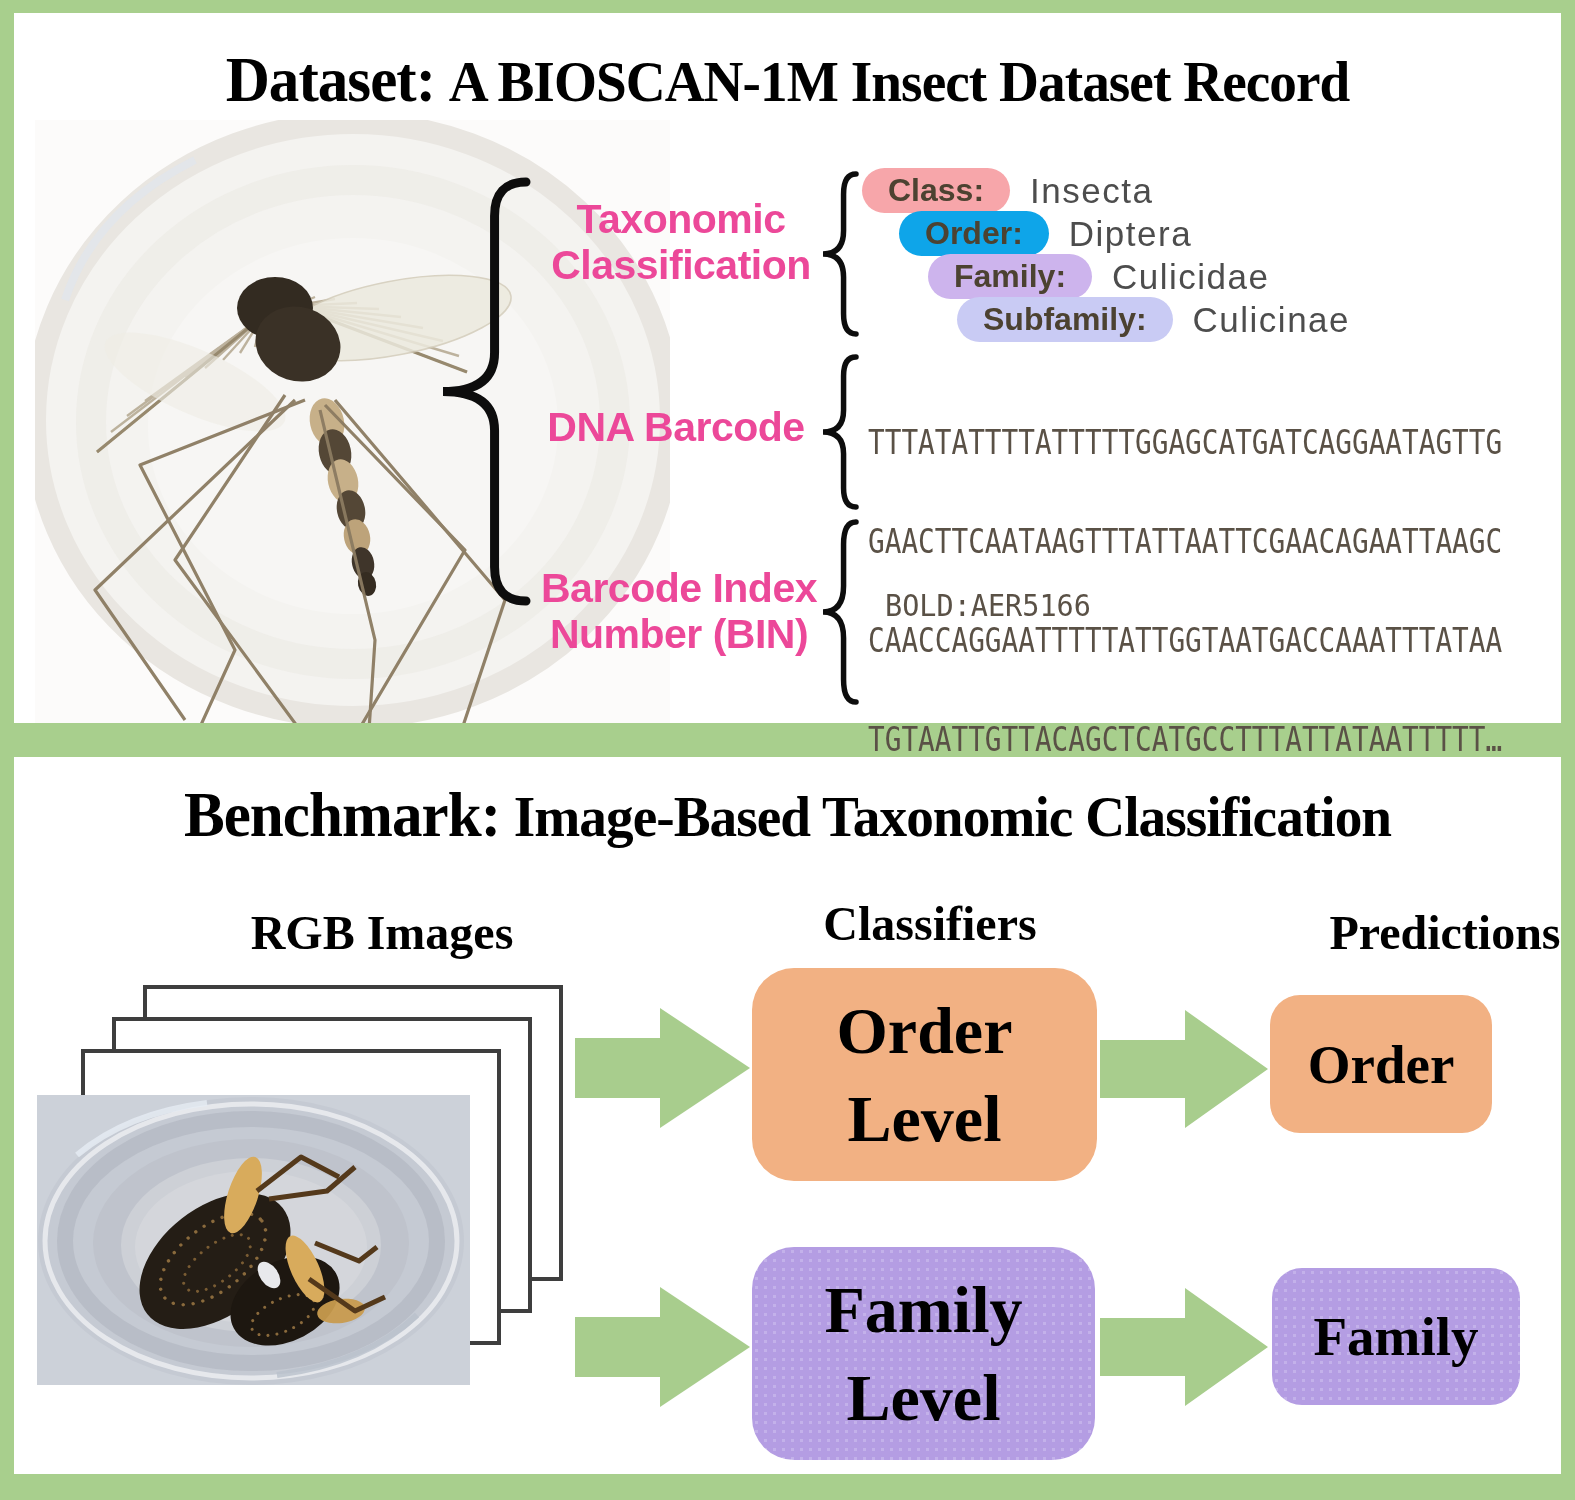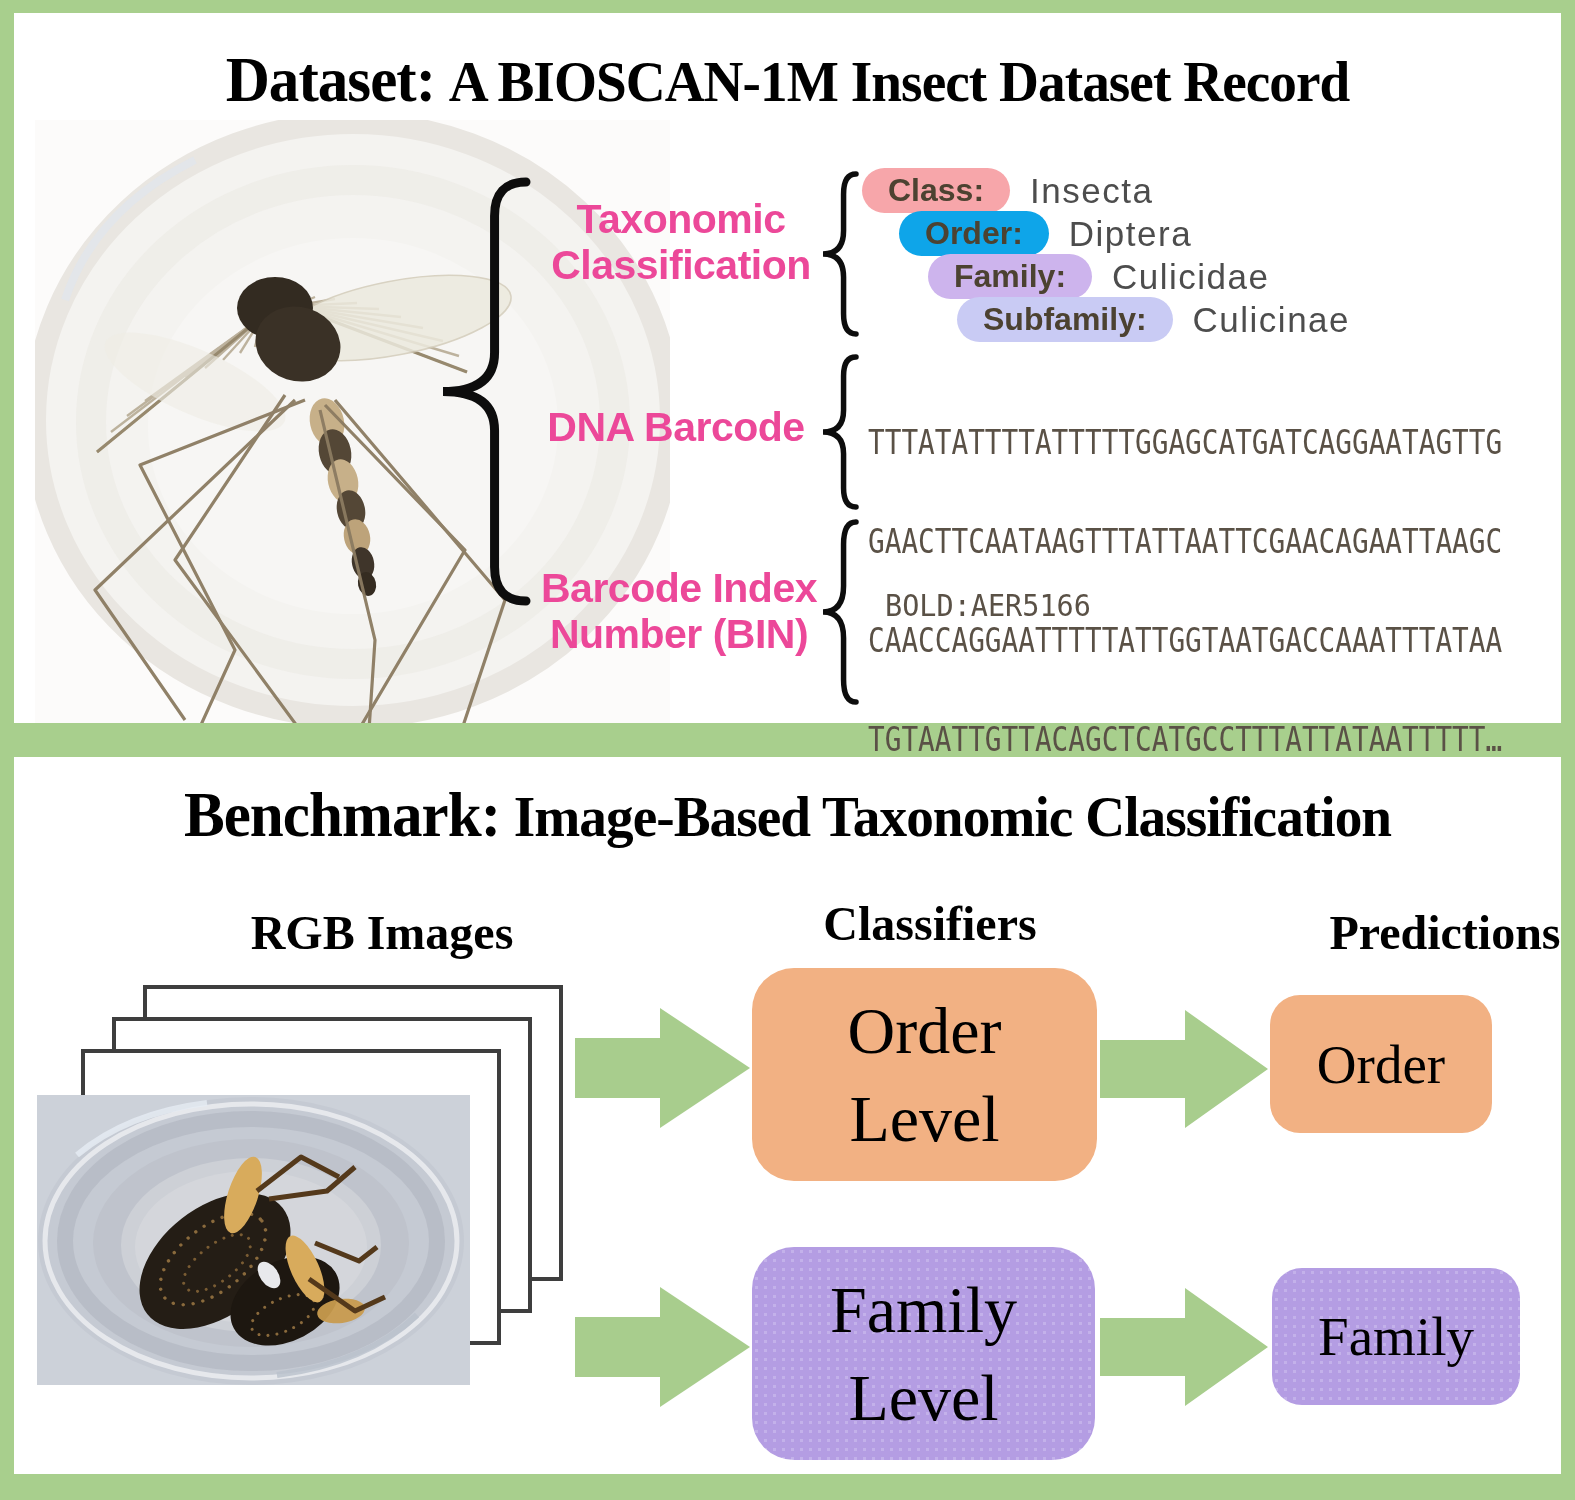--- a/index.html
+++ b/index.html
@@ -29,21 +29,21 @@
   .dna-block{font-family:"DejaVu Sans Mono",monospace;font-size:33px;line-height:33px;
              color:#5a5146;transform:scaleX(0.84);transform-origin:0 0;white-space:pre;}
   .bin-value{font-family:"DejaVu Sans Mono",monospace;font-size:30px;color:#5a5146;
              transform:scaleX(0.95);transform-origin:0 0;white-space:pre;}
   
   .col-header{font-family:"Liberation Serif",serif;font-weight:bold;font-size:48px;
               color:#000;white-space:nowrap;transform:translateX(-50%);}
   .frame{position:absolute;width:420px;height:296px;background:#ffffff;
          border:4px solid #3e3e3e;box-sizing:border-box;}
   .flow-box{position:absolute;display:flex;flex-direction:column;align-items:center;
-            justify-content:center;font-family:"Liberation Serif",serif;font-weight:normal;
+            justify-content:center;font-family:"Liberation Serif",serif;font-weight:bold;
             color:#000;text-align:left;}
   .box-classifier{width:345px;height:213px;border-radius:42px;font-size:66px;line-height:88px;}
   .box-pred{border-radius:30px;font-size:55px;}
   .fill-orange{background:#f2b183;}
   .fill-purple{background:#b49de3;
        background-image:radial-gradient(#c3b1ea 1.5px,transparent 1.6px);background-size:9px 9px;}
   svg{display:block;}
 </style>
 </head>
 <body>

